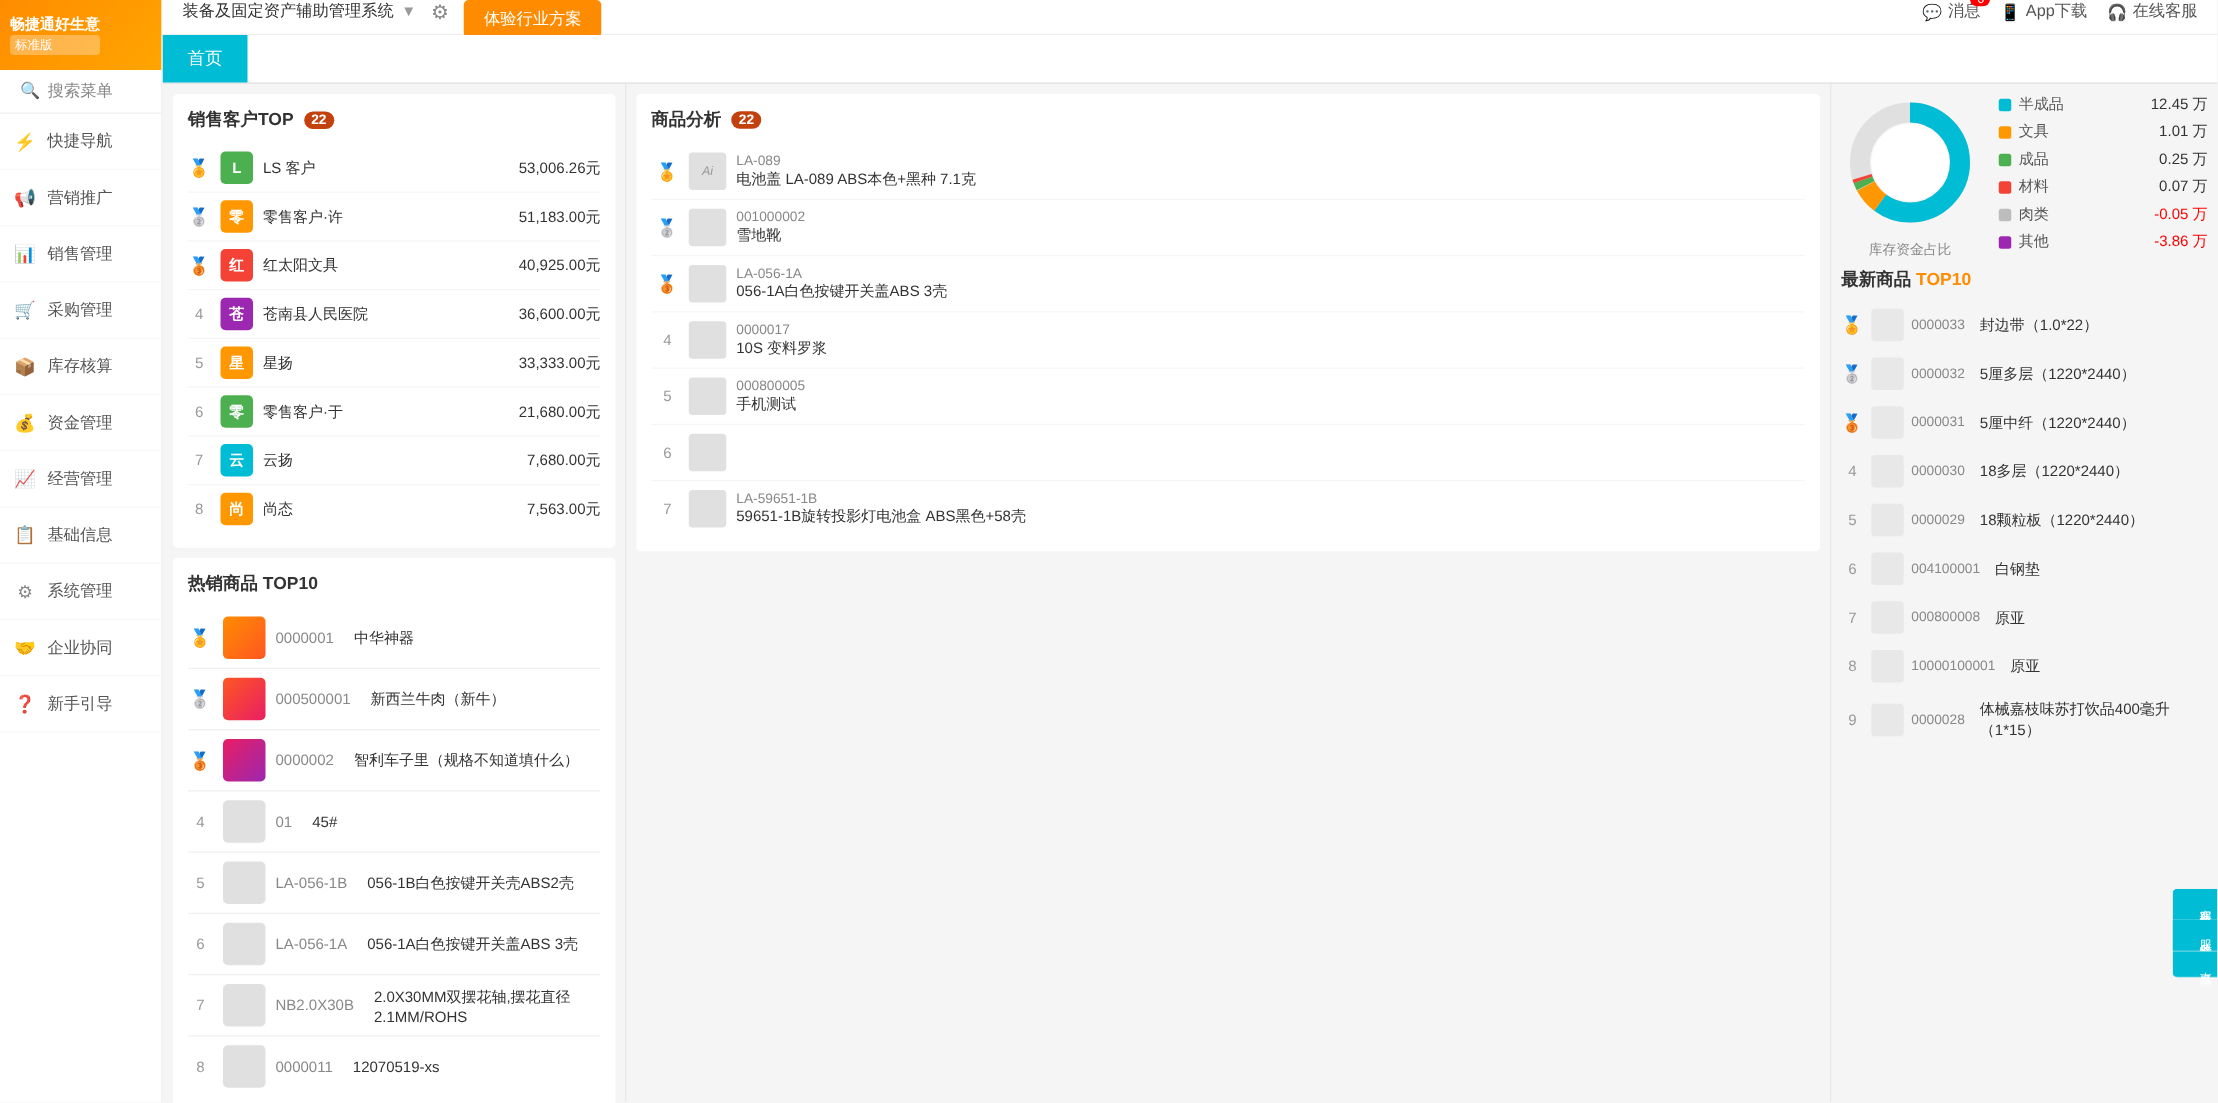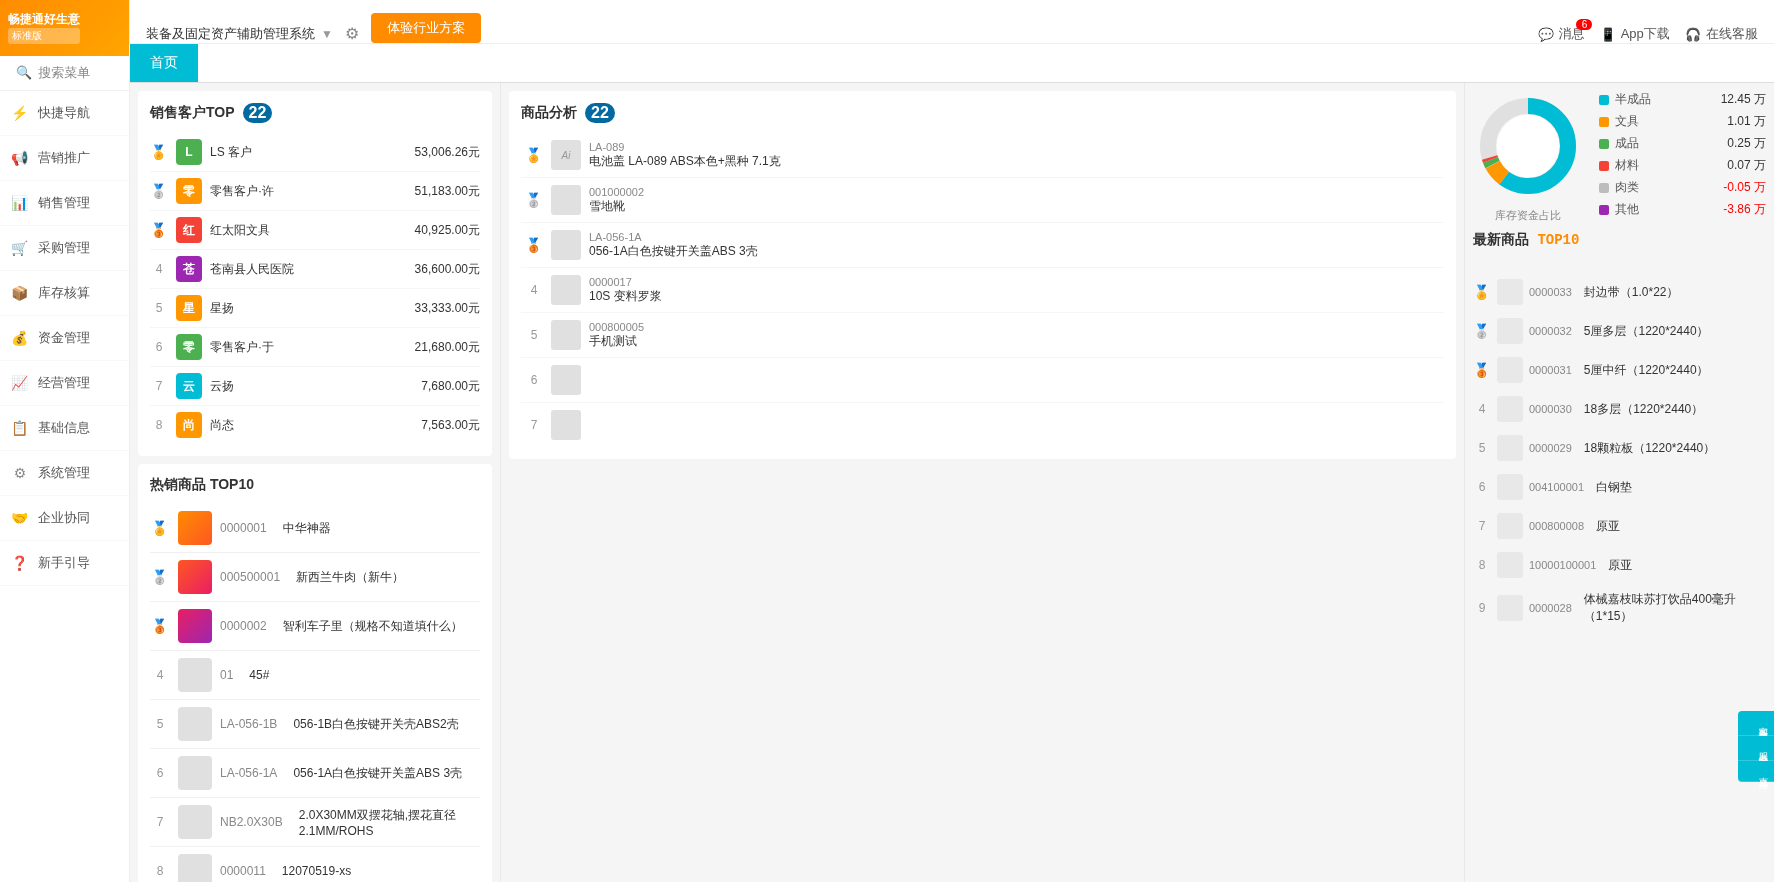--- a/index.html
+++ b/index.html
@@ -11,21 +11,21 @@
     .sidebar-logo-text { color: #fff; font-size: 12px; font-weight: bold; line-height: 1.3; }
     .sidebar-logo-badge { background: rgba(255,255,255,0.3); color: #fff; font-size: 10px; padding: 1px 4px; border-radius: 3px; }
     .sidebar-search { display: flex; align-items: center; padding: 8px 10px; color: #888; font-size: 13px; cursor: pointer; border-bottom: 1px solid #f0f0f0; }
     .sidebar-search span { margin-left: 6px; }
     .sidebar-nav { flex: 1; overflow-y: auto; }
     .nav-item { display: flex; align-items: center; padding: 12px 10px; cursor: pointer; color: #555; font-size: 13px; border-bottom: 1px solid #f8f8f8; }
     .nav-item .nav-icon { width: 20px; height: 20px; margin-right: 8px; display: flex; align-items: center; justify-content: center; font-size: 14px; color: #888; }
 
     
     .main-area { flex: 1; display: flex; flex-direction: column; height: 882px; overflow: hidden; }
-    .topbar { height: 44px; background: #fff; border-bottom: 1px solid #eee; display: flex; align-items: flex-end; padding: 0 16px; gap: 12px; }
+    .topbar { height: 28px; background: #fff; border-bottom: 1px solid #eee; display: flex; align-items: flex-start; padding: 0 16px; gap: 12px; }
     .topbar-system { display: flex; align-items: center; gap: 6px; font-size: 13px; color: #333; }
     .topbar-system-text { font-weight: 500; }
     .topbar-chevron { color: #999; font-size: 12px; }
     .topbar-gear { color: #888; font-size: 16px; cursor: pointer; }
     .topbar-btn { background: #ff8c00; color: #fff; border: none; padding: 6px 16px; border-radius: 4px; cursor: pointer; font-size: 13px; }
     .topbar-right { margin-left: auto; display: flex; align-items: center; gap: 16px; color: #555; font-size: 13px; }
     .topbar-right-item { display: flex; align-items: center; gap: 4px; cursor: pointer; position: relative; }
     .badge { background: #f00; color: #fff; font-size: 10px; padding: 0 4px; border-radius: 8px; position: absolute; top: -6px; right: -8px; min-width: 16px; text-align: center; }
 
     
@@ -38,21 +38,21 @@
 
     
     .three-col { display: flex; flex: 1; gap: 0; }
     .col-left { width: 370px; flex-shrink: 0; background: #f5f5f5; padding: 0 0 8px 0; overflow-y: auto; }
     .col-mid { flex: 1; background: #f5f5f5; padding: 0; overflow-y: auto; border-left: 1px solid #e8e8e8; }
     .col-right { width: 310px; flex-shrink: 0; background: #f5f5f5; padding: 0; overflow-y: auto; border-left: 1px solid #e8e8e8; }
 
     
     .card { background: #fff; margin: 8px; border-radius: 4px; padding: 12px; }
     .card-title { font-size: 14px; font-weight: bold; color: #333; margin-bottom: 10px; display: flex; align-items: center; gap: 8px; }
-    .card-title .count-badge { background: #0369a1; color: #fff; font-size: 16px; padding: 1px 6px; border-radius: 10px; }
+    .card-title .count-badge { background: #c2410c; color: #fff; font-size: 11px; padding: 1px 6px; border-radius: 10px; }
 
     
     .list-item { display: flex; align-items: center; padding: 6px 0; border-bottom: 1px solid #f5f5f5; gap: 8px; }
     .list-item:last-child { border-bottom: none; }
     .rank-num { width: 18px; text-align: center; color: #999; font-size: 12px; flex-shrink: 0; }
     .rank-icon { width: 18px; flex-shrink: 0; }
     .avatar-badge { width: 26px; height: 26px; border-radius: 4px; display: flex; align-items: center; justify-content: center; font-size: 12px; font-weight: bold; color: #fff; flex-shrink: 0; }
     .item-name { flex: 1; color: #333; font-size: 12px; }
     .item-value { color: #333; font-size: 12px; font-weight: 500; }
 
@@ -81,21 +81,21 @@
     .legend-value.negative { color: #f00; }
     .hot-item { display: flex; align-items: center; padding: 7px 0; border-bottom: 1px solid #f0f0f0; gap: 8px; }
     .hot-item:last-child { border-bottom: none; }
     .hot-rank { width: 20px; text-align: center; flex-shrink: 0; }
     .hot-img { width: 34px; height: 34px; background: #e0e0e0; border-radius: 4px; flex-shrink: 0; display: flex; align-items: center; justify-content: center; overflow: hidden; }
     .hot-code { font-size: 12px; color: #888; margin-right: 8px; }
     .hot-name { font-size: 12px; color: #333; }
 
     
     .right-section { margin: 8px; }
-    .right-title { font-size: 14px; font-weight: bold; color: #333; margin-bottom: 24px; font-family: Liberation Mono, monospace; }
+    .right-title { font-size: 14px; font-weight: bold; color: #333; margin-bottom: 8px; }
     .right-title .top10-label { color: #ff8c00; }
     .right-item { display: flex; align-items: center; padding: 6px 0; border-bottom: 1px solid #f5f5f5; gap: 6px; }
     .right-item:last-child { border-bottom: none; }
     .right-rank { width: 18px; text-align: center; color: #999; font-size: 12px; flex-shrink: 0; }
     .right-img { width: 26px; height: 26px; background: #e8e8e8; border-radius: 3px; flex-shrink: 0; display: flex; align-items: center; justify-content: center; font-size: 10px; color: #aaa; }
     .right-code { font-size: 11px; color: #888; margin-right: 6px; }
     .right-name { font-size: 12px; color: #333; }
 
     
     .float-buttons { position: fixed; right: 0; bottom: 100px; display: flex; flex-direction: column; z-index: 999; }
@@ -369,20 +369,24 @@
               <div class="prod-name">手机测试</div>
             </div>
           </div>
           <div class="product-item">
             <span class="prod-rank" style="color:#999;font-size:12px;">6</span>
             <div class="prod-img"></div>
           </div>
           <div class="product-item">
             <span class="prod-rank" style="color:#999;font-size:12px;">7</span>
             <div class="prod-img"></div>
+            <div class="prod-info">
+              <div class="prod-code">LA-59651-1B</div>
+              <div class="prod-name">59651-1B旋转投影灯电池盒 ABS黑色+58壳</div>
+            </div>
           </div>
         </div>
       </div>
 
       <div class="col-right">
 
 
         <div class="donut-wrapper">
           <div>
             <svg width="110" height="110" viewBox="0 0 110 110">

